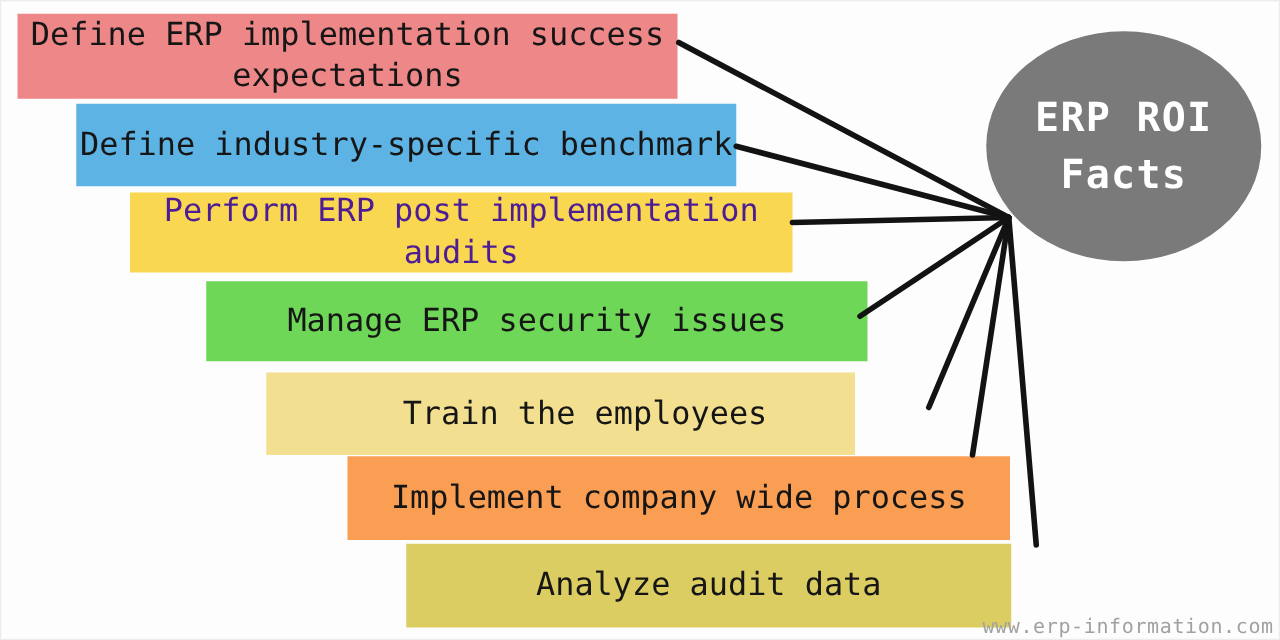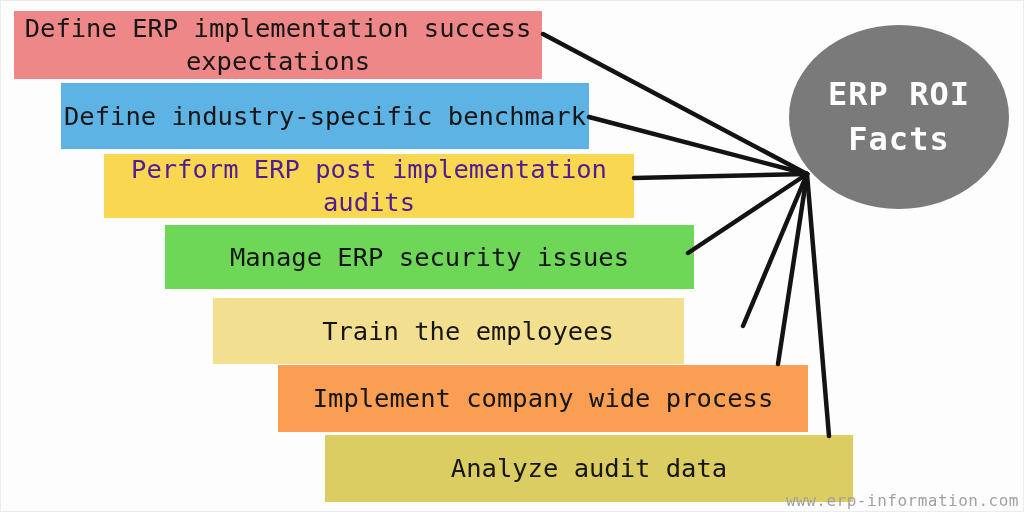--- a/index.html
+++ b/index.html
@@ -31,21 +31,21 @@
     color: #161616;
     letter-spacing: 0;
     width: 100%;
   }
   .bar-1 { left: 13px;  top: 10px;  width: 528px; height: 68px; }
   .bar-2 { left: 60px;  top: 82px;  width: 528px; height: 66px; }
   .bar-3 { left: 103px; top: 153px; width: 530px; height: 64px; }
   .bar-4 { left: 153px; top: 224px; width: 529px; height: 64px; margin-left: 11px; }
   .bar-5 { left: 212px; top: 297px; width: 432px; height: 66px; padding-left: 39px; }
   .bar-6 { left: 277px; top: 364px; width: 530px; height: 67px; }
-  .bar-7 { left: 324px; top: 434px; width: 528px; height: 67px; }
+  .bar-7 { left: 324px; top: 434px; width: 484px; height: 67px; }
 
   .hub {
     position: absolute;
     left: 788px;
     top: 24px;
     width: 220px;
     height: 184px;
     border-radius: 50%;
     display: flex;
     flex-direction: column;

